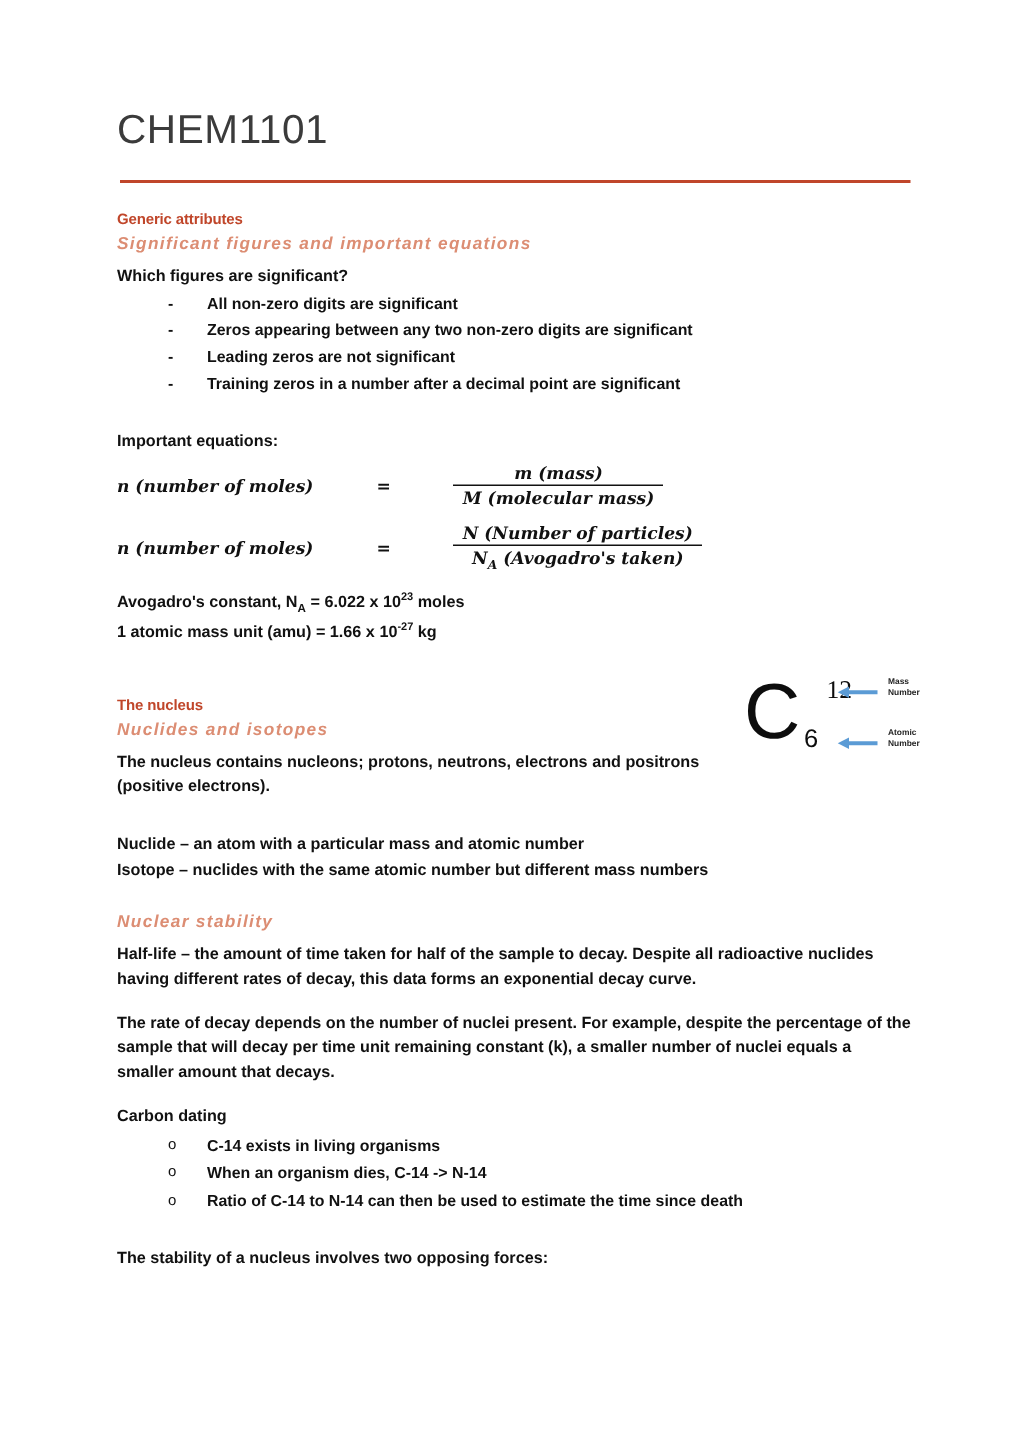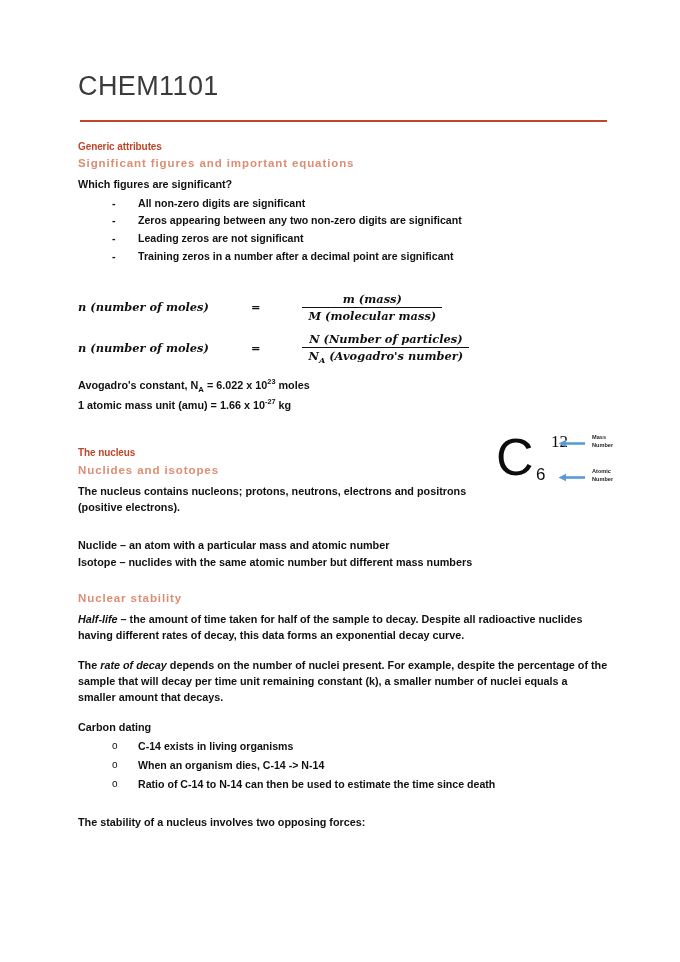--- a/index.html
+++ b/index.html
@@ -51,20 +51,21 @@
     font-size: 10px;
     font-weight: bold;
     color: #C0462A;
     margin: 0 0 3px 0;
     line-height: 1.25;
     letter-spacing: -0.1px;
   }
   h3.sub-heading {
     font-size: 11.5px;
     font-weight: bold;
+    font-style: italic;
     color: #DC8D73;
     margin: 0 0 5px 0;
     line-height: 1.3;
     letter-spacing: 0.9px;
   }
   p.body-text {
     font-size: 10.8px;
     font-weight: bold;
     color: #111111;
     margin: 0 0 2px 0;
@@ -210,21 +211,21 @@
   .iso-label.top { left: 96px; top: 5px; }
   .iso-label.bottom { left: 96px; top: 39px; }
   .defs div {
     font-size: 10.8px;
     line-height: 1.55;
     color: #111;
     font-weight: bold;
   }
   .defs .term { font-weight: bold; }
   .defs .desc { font-weight: bold; }
-  .para-bold-inline { font-weight: bold; font-style: italic; }
+  .para-bold-inline { font-weight: bold; }
 </style>
 </head>
 <body>
 
 <div class="page">
   <div class="content">
 
     <h1 class="doc-title">CHEM1101</h1>
     <hr class="title-rule">
 
@@ -235,37 +236,38 @@
 
       <ul class="dash-list">
         <li><span class="marker">-</span><span>All non-zero digits are significant</span></li>
         <li><span class="marker">-</span><span>Zeros appearing between any two non-zero digits are significant</span></li>
         <li><span class="marker">-</span><span>Leading zeros are not significant</span></li>
         <li><span class="marker">-</span><span>Training zeros in a number after a decimal point are significant</span></li>
       </ul>
 
       <div class="section-gap-md"></div>
 
+      <p class="body-text">Important equations:</p>
 
       <div class="eq-block">
         <div class="equation">
           <span class="lhs">n (number of moles)</span>
           <span class="eqsign">=</span>
           <span class="frac">
             <span class="num">m (mass)</span>
             <span class="den">M (molecular mass)</span>
           </span>
         </div>
 
         <div class="equation">
           <span class="lhs">n (number of moles)</span>
           <span class="eqsign">=</span>
           <span class="frac">
             <span class="num">N (Number of particles)</span>
-            <span class="den"><span>N</span><sub>A</sub><span> (Avogadro's number)</span></span>
+            <span class="den"><span>N</span><sub>A</sub><span> (Avogadro's taken)</span></span>
           </span>
         </div>
       </div>
 
       <div class="constants">
         <div><span>Avogadro's constant, N</span><sub>A</sub><span> = 6.022 x 10</span><sup>23</sup><span> moles</span></div>
         <div><span>1 atomic mass unit (amu) = 1.66 x 10</span><sup>-27</sup><span> kg</span></div>
       </div>
     </div>
 

